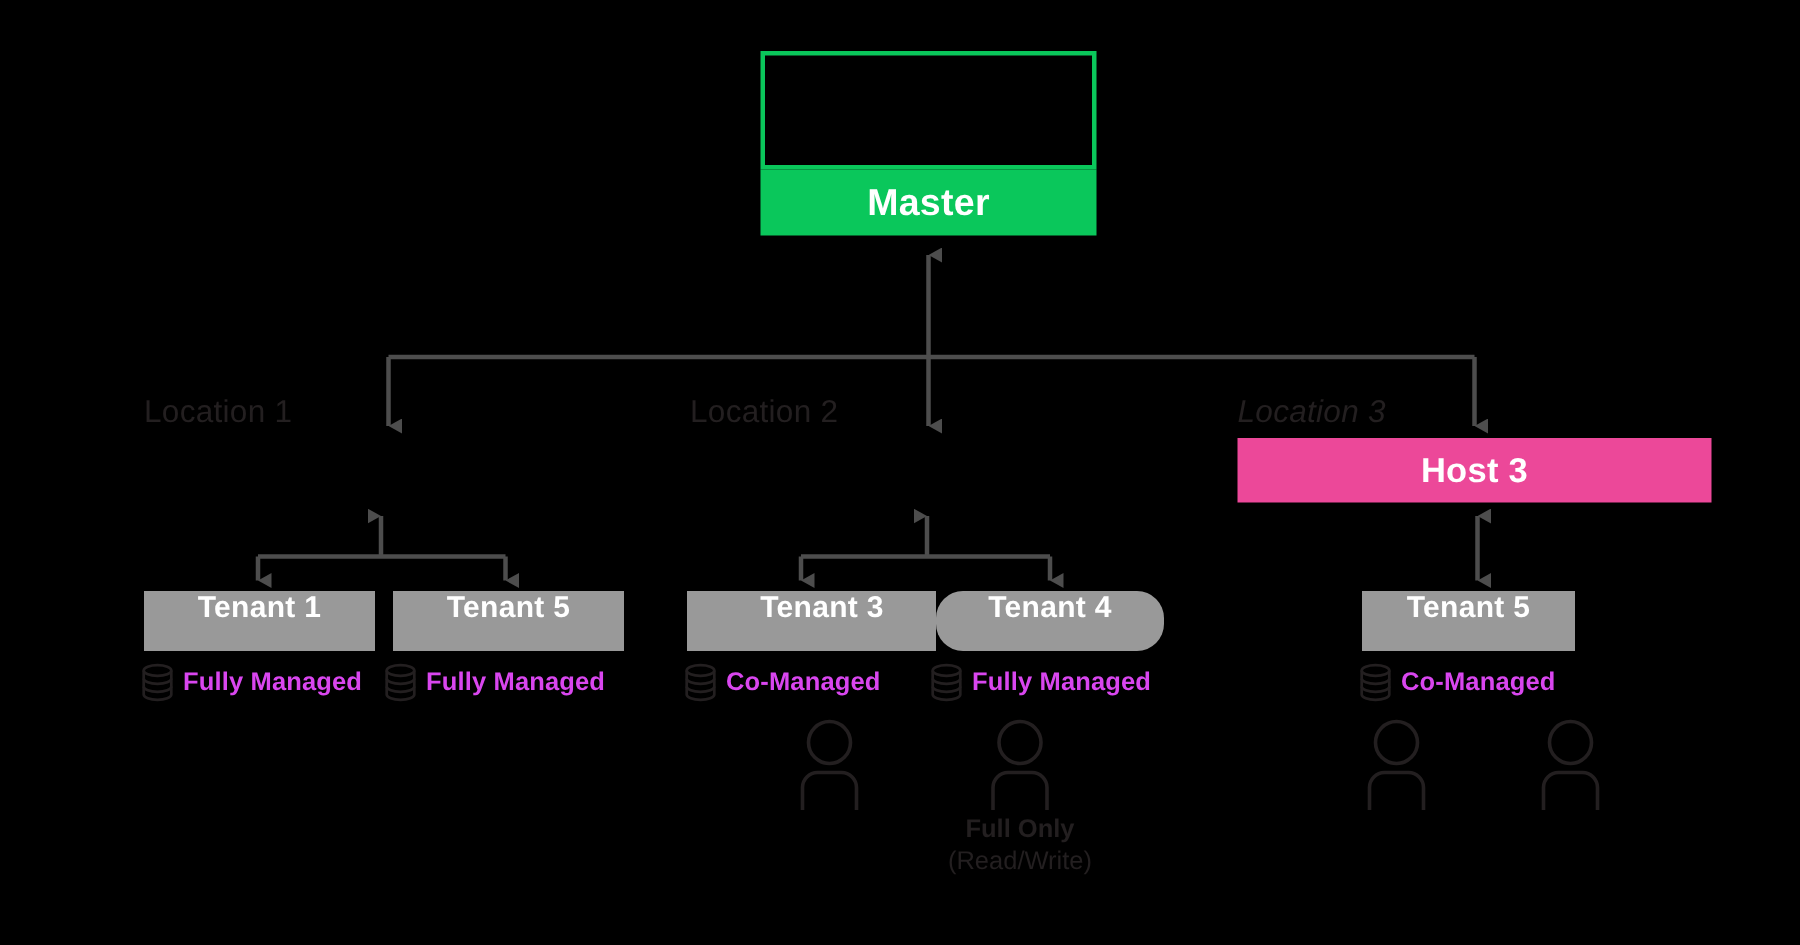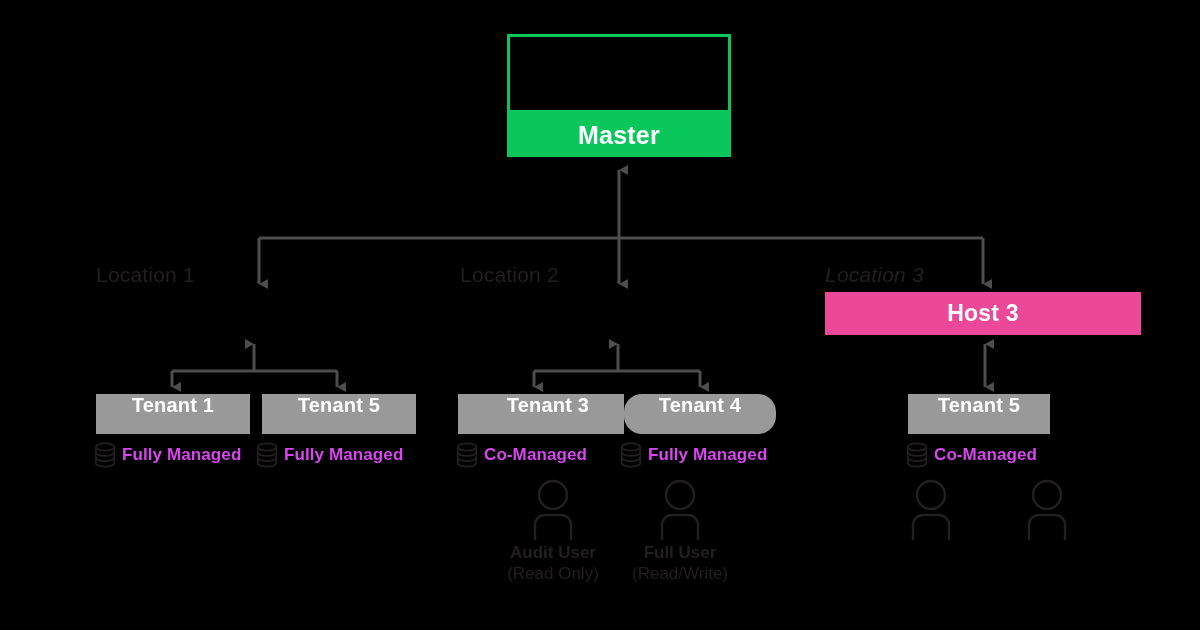--- a/index.html
+++ b/index.html
@@ -327,22 +327,18 @@
   </div>
   <div class="user-icon ui-4">
     <svg viewBox="0 0 46 62">
       <g fill="none" stroke="#231f20" stroke-width="2.4">
         <circle cx="23" cy="17" r="14"></circle>
         <path d="M5,62 V47 C5,41.5 9.5,37 15,37 H31 C36.5,37 41,41.5 41,47 V62"></path>
       </g>
     </svg>
   </div>
 
-  <div class="user-caption uc-1">
-    <span class="uc-title">Audit User</span>
-    <span class="uc-sub">(Read Only)</span>
-  </div>
   <div class="user-caption uc-2">
-    <span class="uc-title">Full User</span>
+    <span class="uc-title">Full Only</span>
     <span class="uc-sub">(Read/Write)</span>
   </div>
 
 </div>
 
 </body></html>

